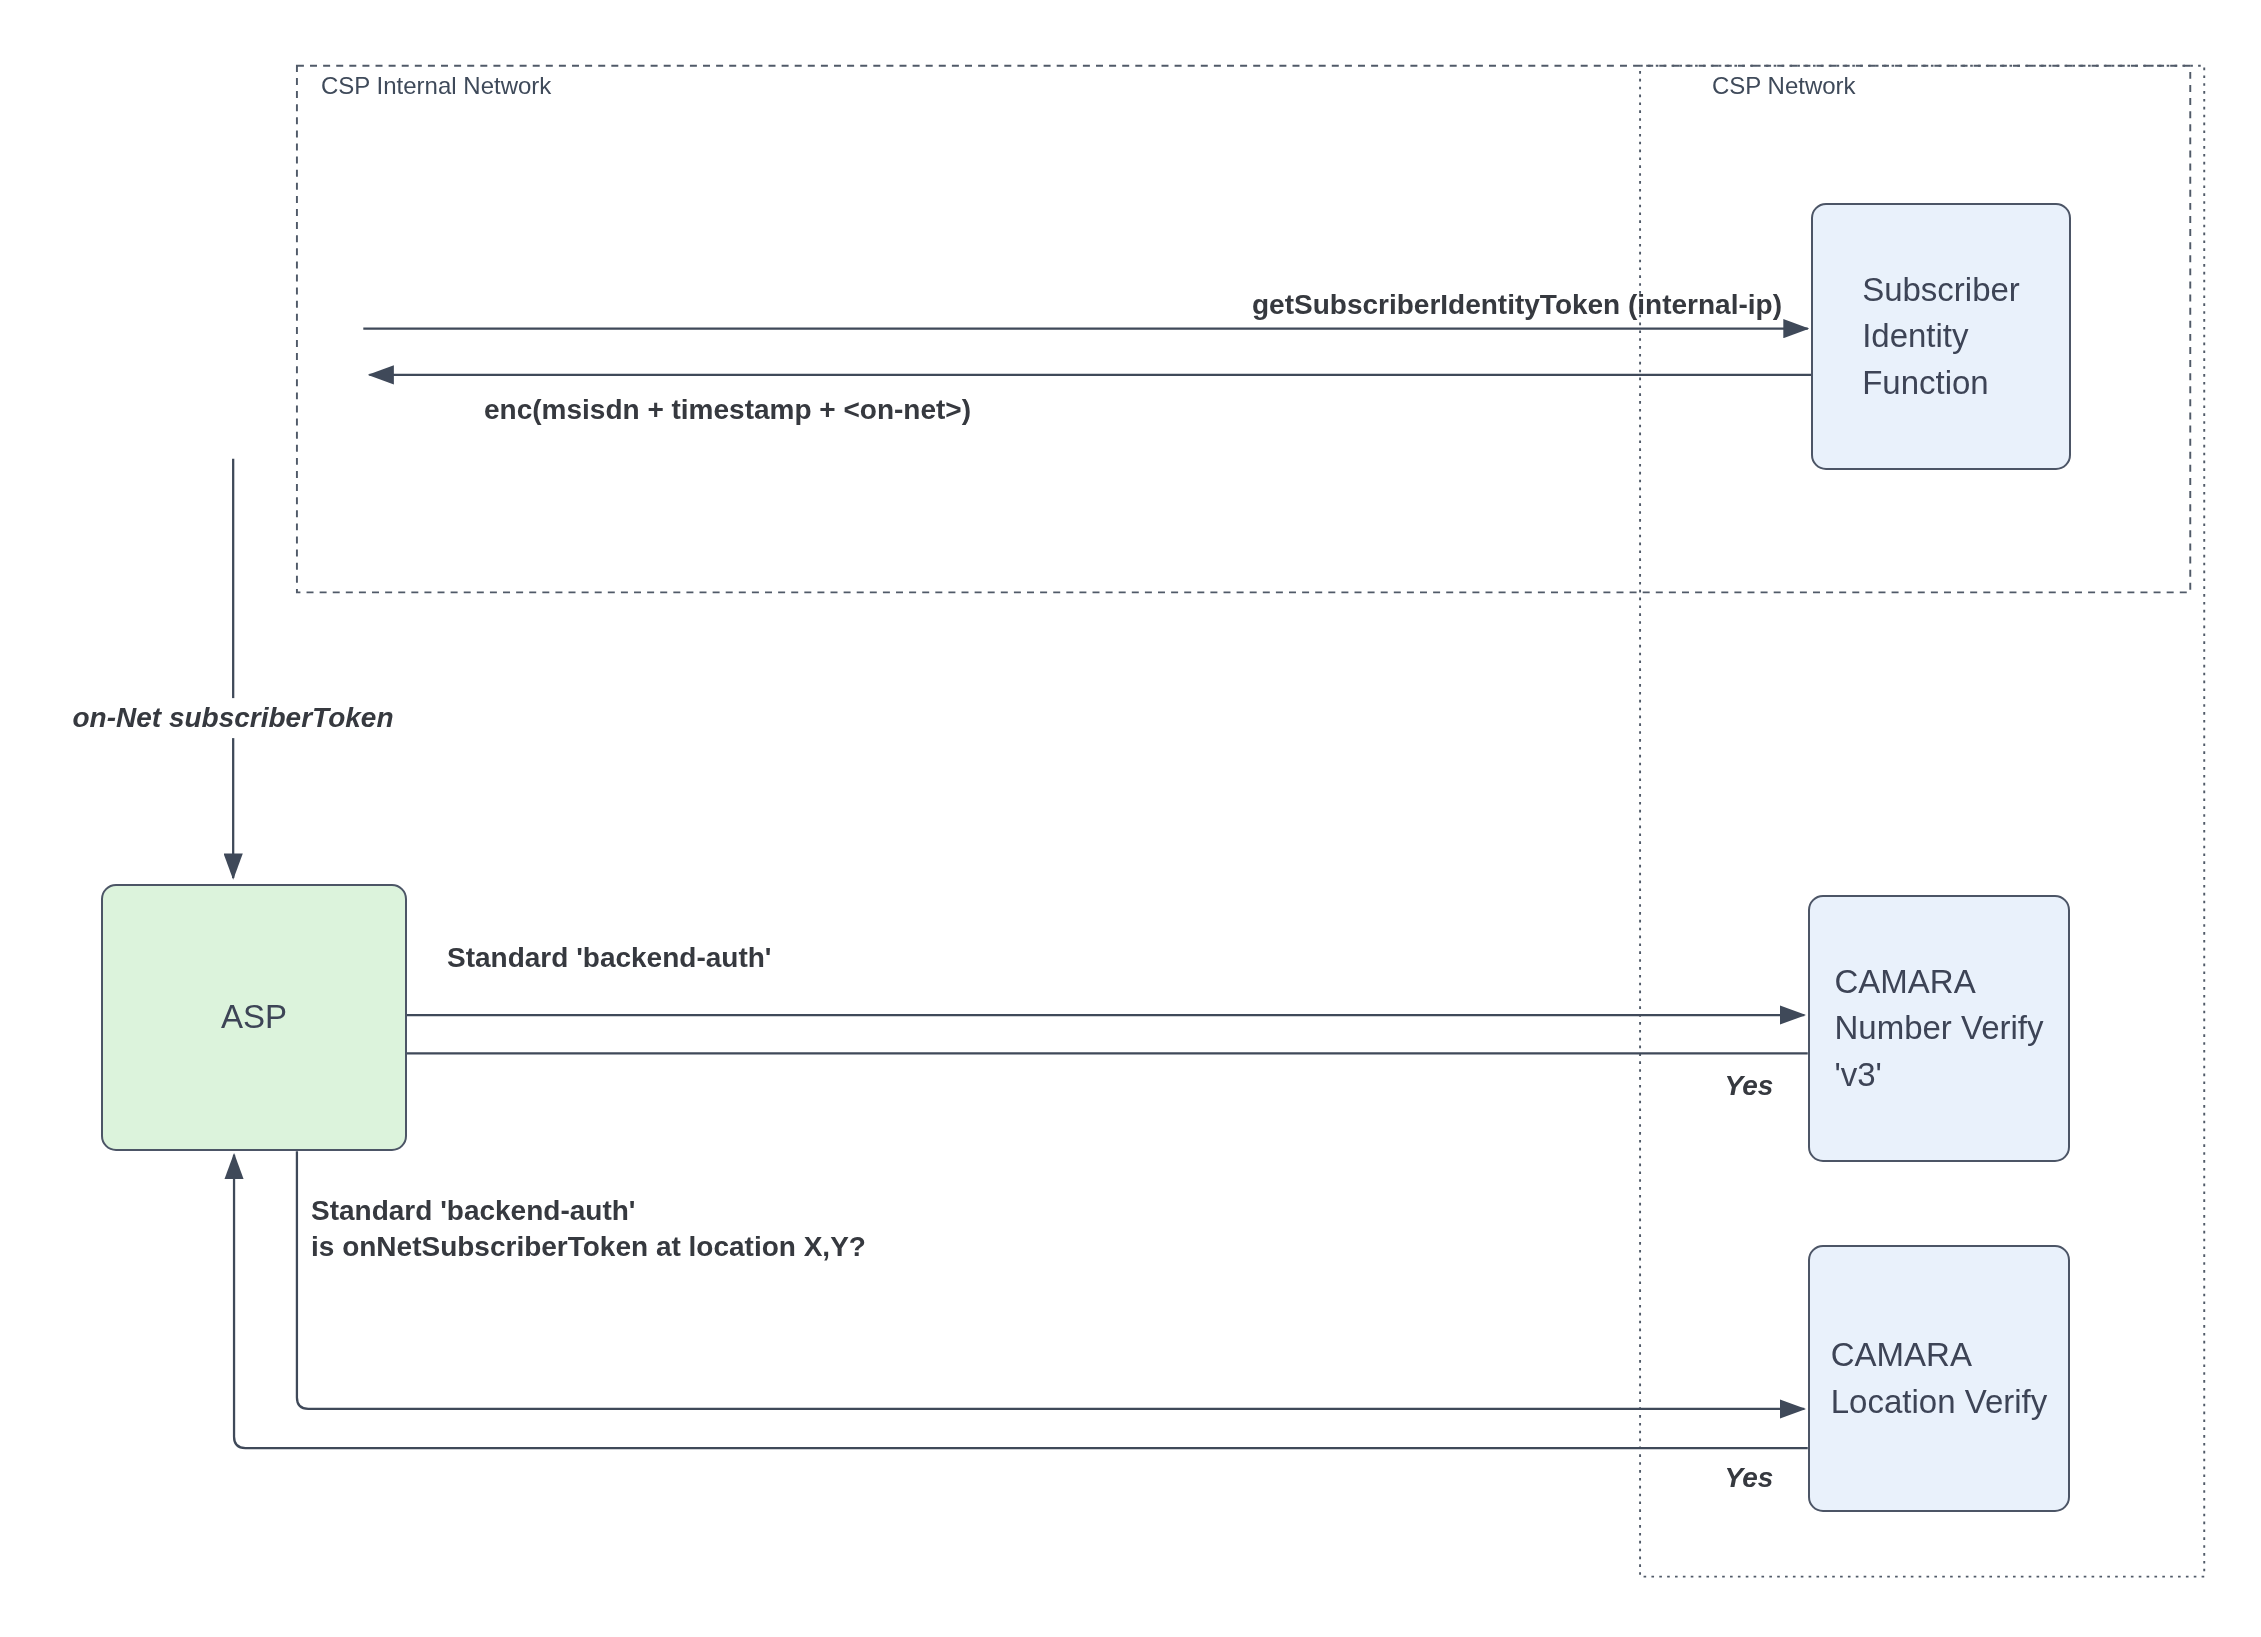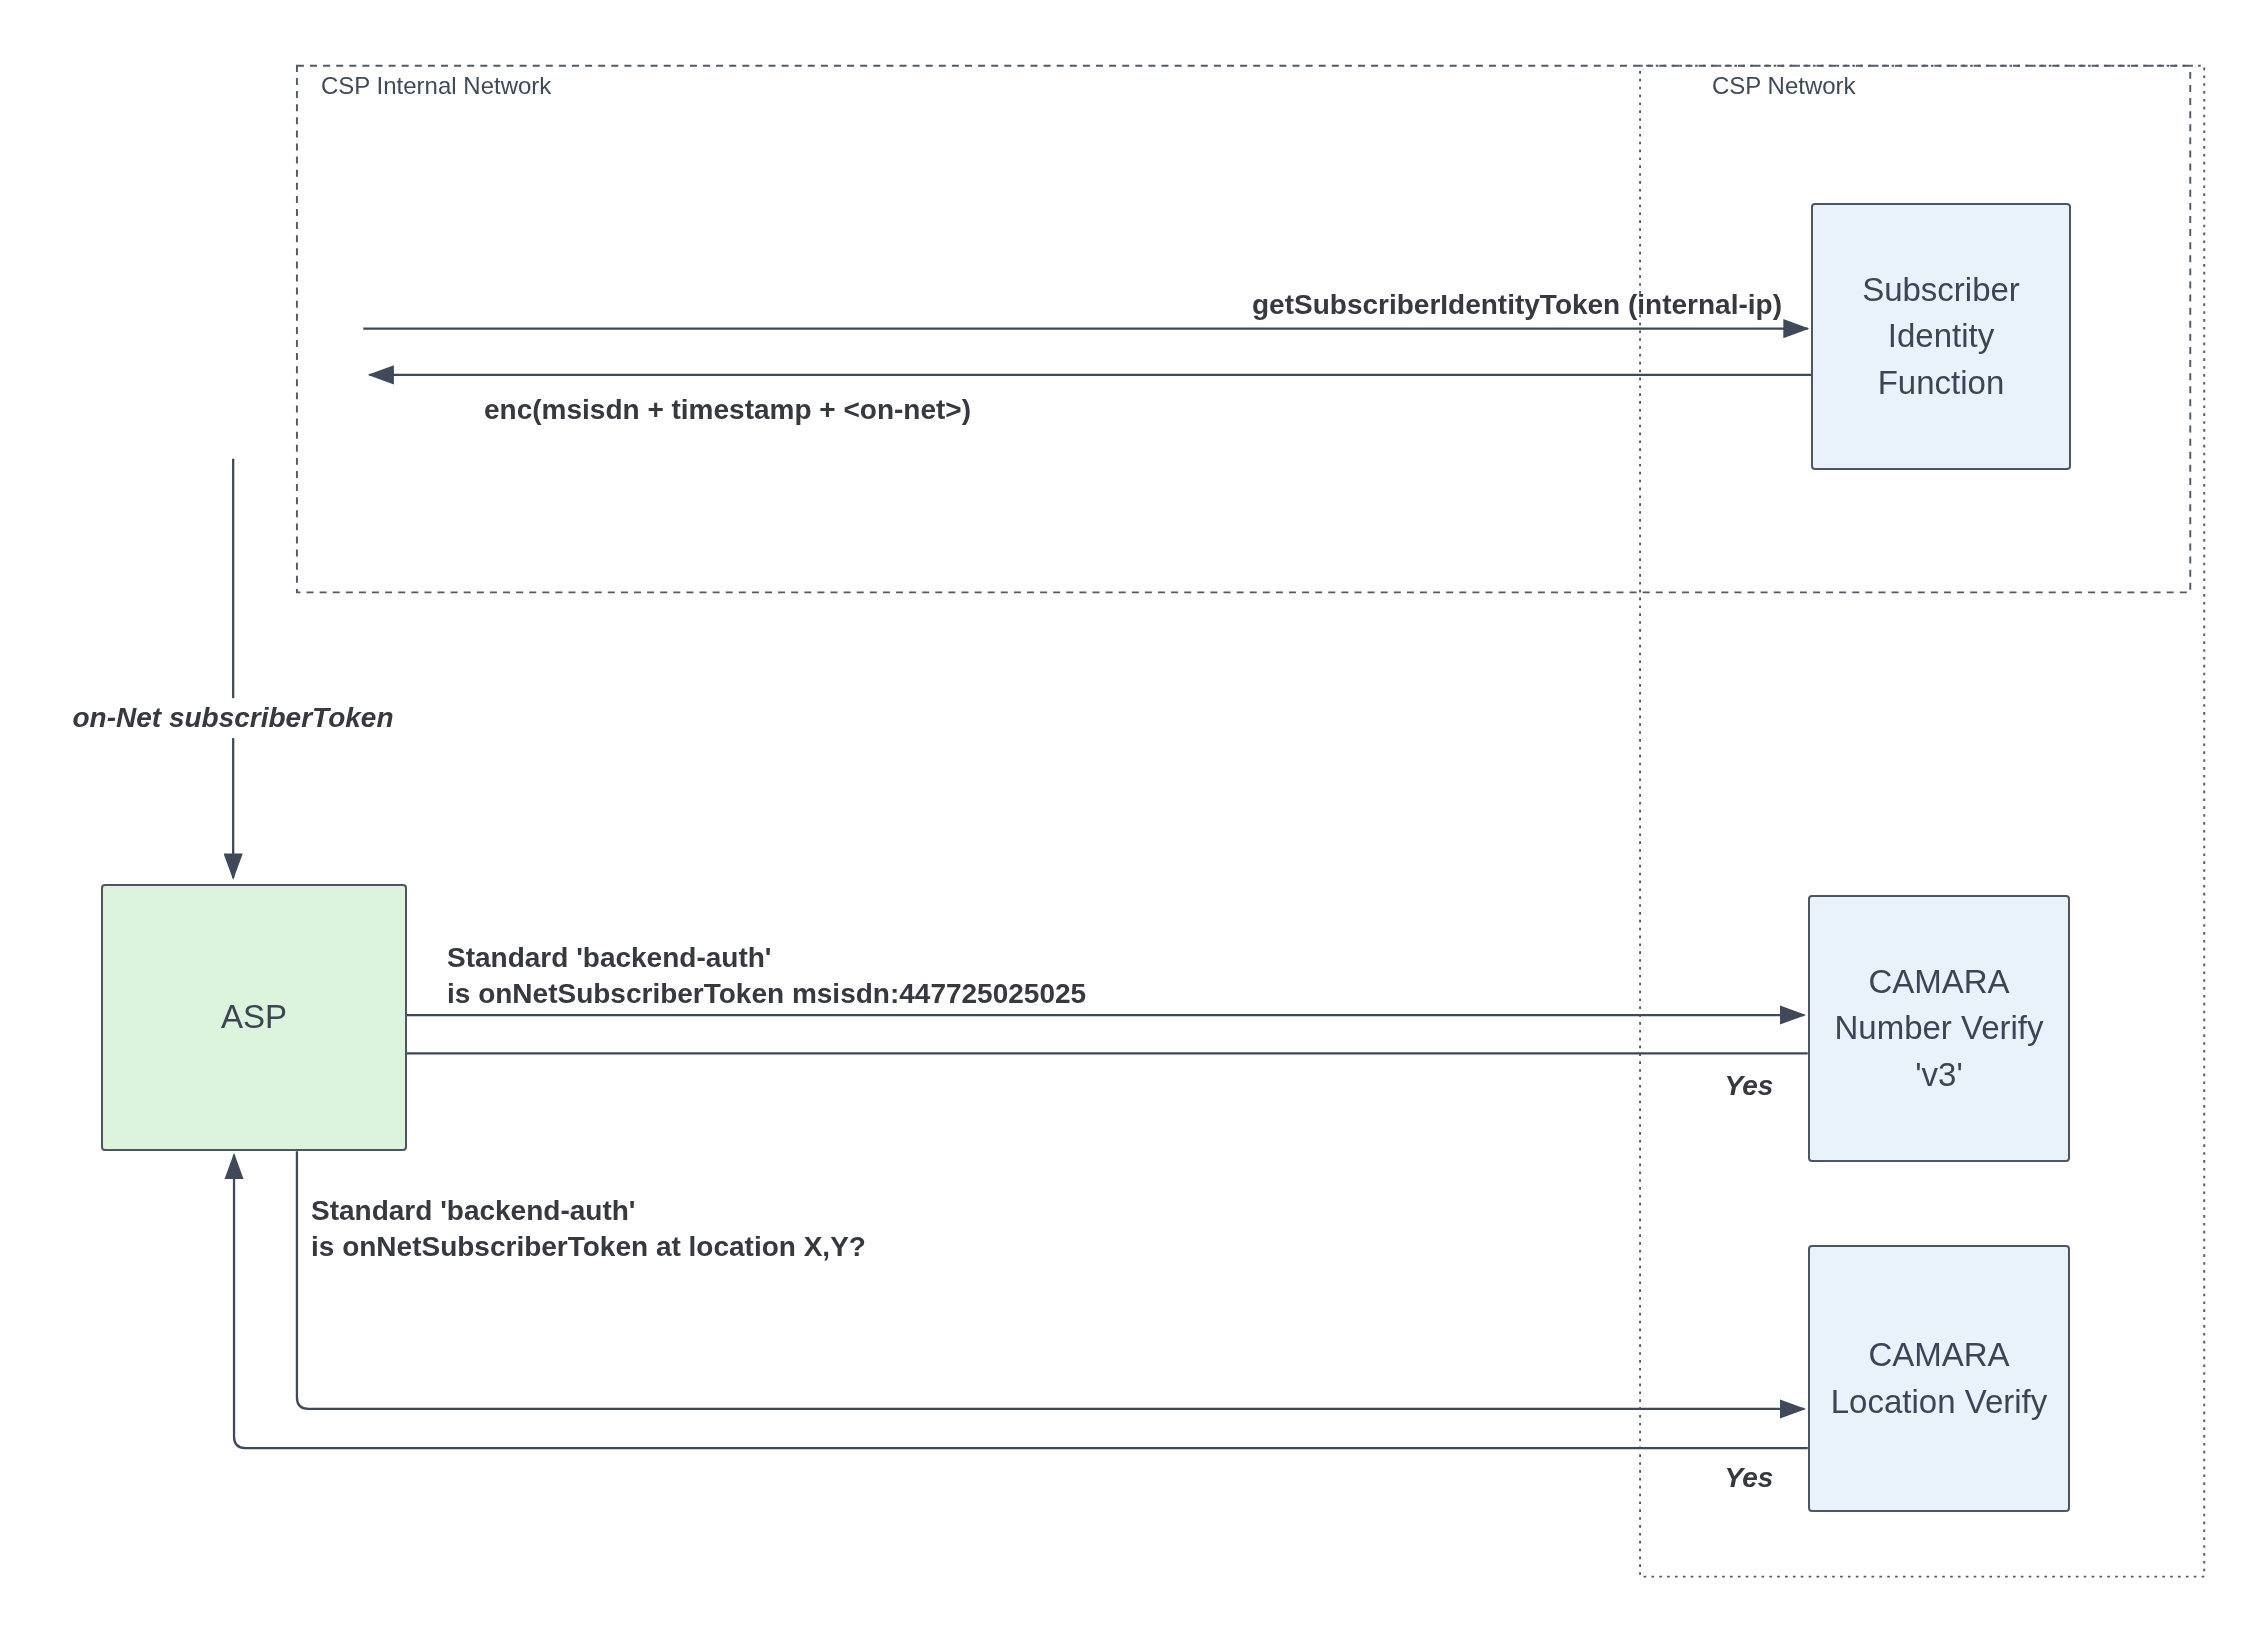--- a/index.html
+++ b/index.html
@@ -16,22 +16,22 @@
   }
   .canvas{position:absolute;left:0;top:0;width:2261px;height:1638px;}
   svg.wires{position:absolute;left:0;top:0;}
   .region{fill:none;stroke:var(--c-region_border);stroke-width:2.2px;}
   .region-internal{stroke-dasharray:8 7;}
   .region-network{stroke-dasharray:3 6;}
   .edge{fill:none;stroke:var(--c-edge_line);stroke-width:2.6px;}
   .arrowhead{fill:var(--c-edge_line);}
   .node{
     position:absolute;box-sizing:border-box;
-    border:2.2px solid var(--c-node_border);border-radius:4px;
-    display:flex;align-items:center;justify-content:center;text-align:center;
+    border:2.2px solid var(--c-node_border);border-radius:15px;
+    display:flex;align-items:center;justify-content:center;
     font-size:33px;line-height:1.4;color:var(--c-node_text);
   }
   .node-ue{left:101px;top:197px;width:262px;height:262px;background:var(--c-ue_fill);}
   .node-sif{left:1811px;top:203px;width:260px;height:267px;background:var(--c-api_fill);}
   .node-asp{left:101px;top:884px;width:306px;height:267px;background:var(--c-asp_fill);}
   .node-cnv{left:1808px;top:895px;width:262px;height:267px;background:var(--c-api_fill);}
   .node-clv{left:1808px;top:1245px;width:262px;height:267px;background:var(--c-api_fill);}
   .node .line{display:block;}
   .region-title{
     position:absolute;font-size:24px;color:var(--c-region_title);white-space:nowrap;
@@ -100,21 +100,20 @@
   </div>
 
   <div class="edge-label right-align" style="left:1179px;top:287px;width:603px">getSubscriberIdentityToken (internal-ip)</div>
 
   <div class="edge-label" style="left:484px;top:392px">enc(msisdn + timestamp + &lt;on-net&gt;)</div>
 
   <div class="edge-label centered on-line" style="left:233px;top:718px">on-Net subscriberToken</div>
 
   <div class="edge-label" style="left:447px;top:940px">
     <div>Standard 'backend-auth'</div>
-    <div>is onNetSubscriberToken msisdn:447725025025</div>
   </div>
 
   <div class="edge-label centered" style="left:1749px;top:1086px">Yes</div>
 
   <div class="edge-label" style="left:311px;top:1193px">
     <div>Standard 'backend-auth'</div>
     <div>is onNetSubscriberToken at location X,Y?</div>
   </div>
 
   <div class="edge-label centered" style="left:1749px;top:1478px">Yes</div>

